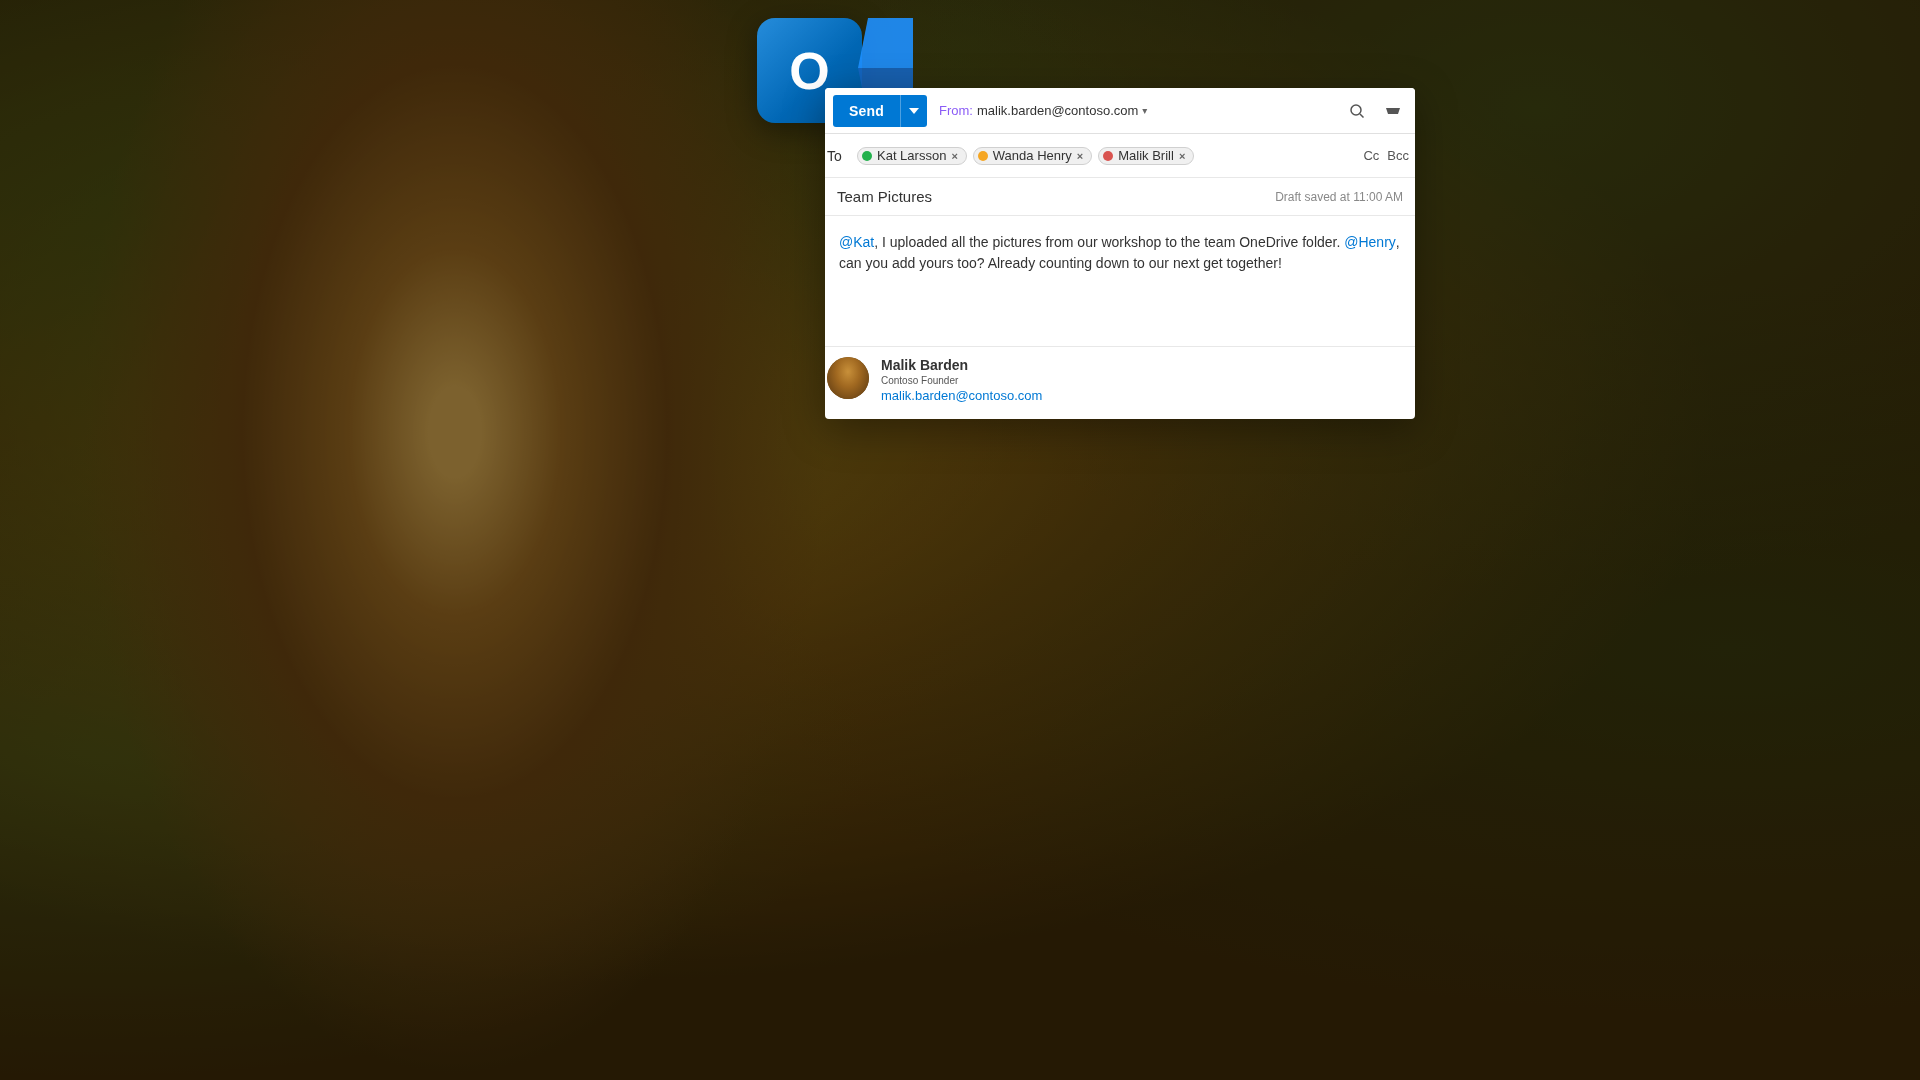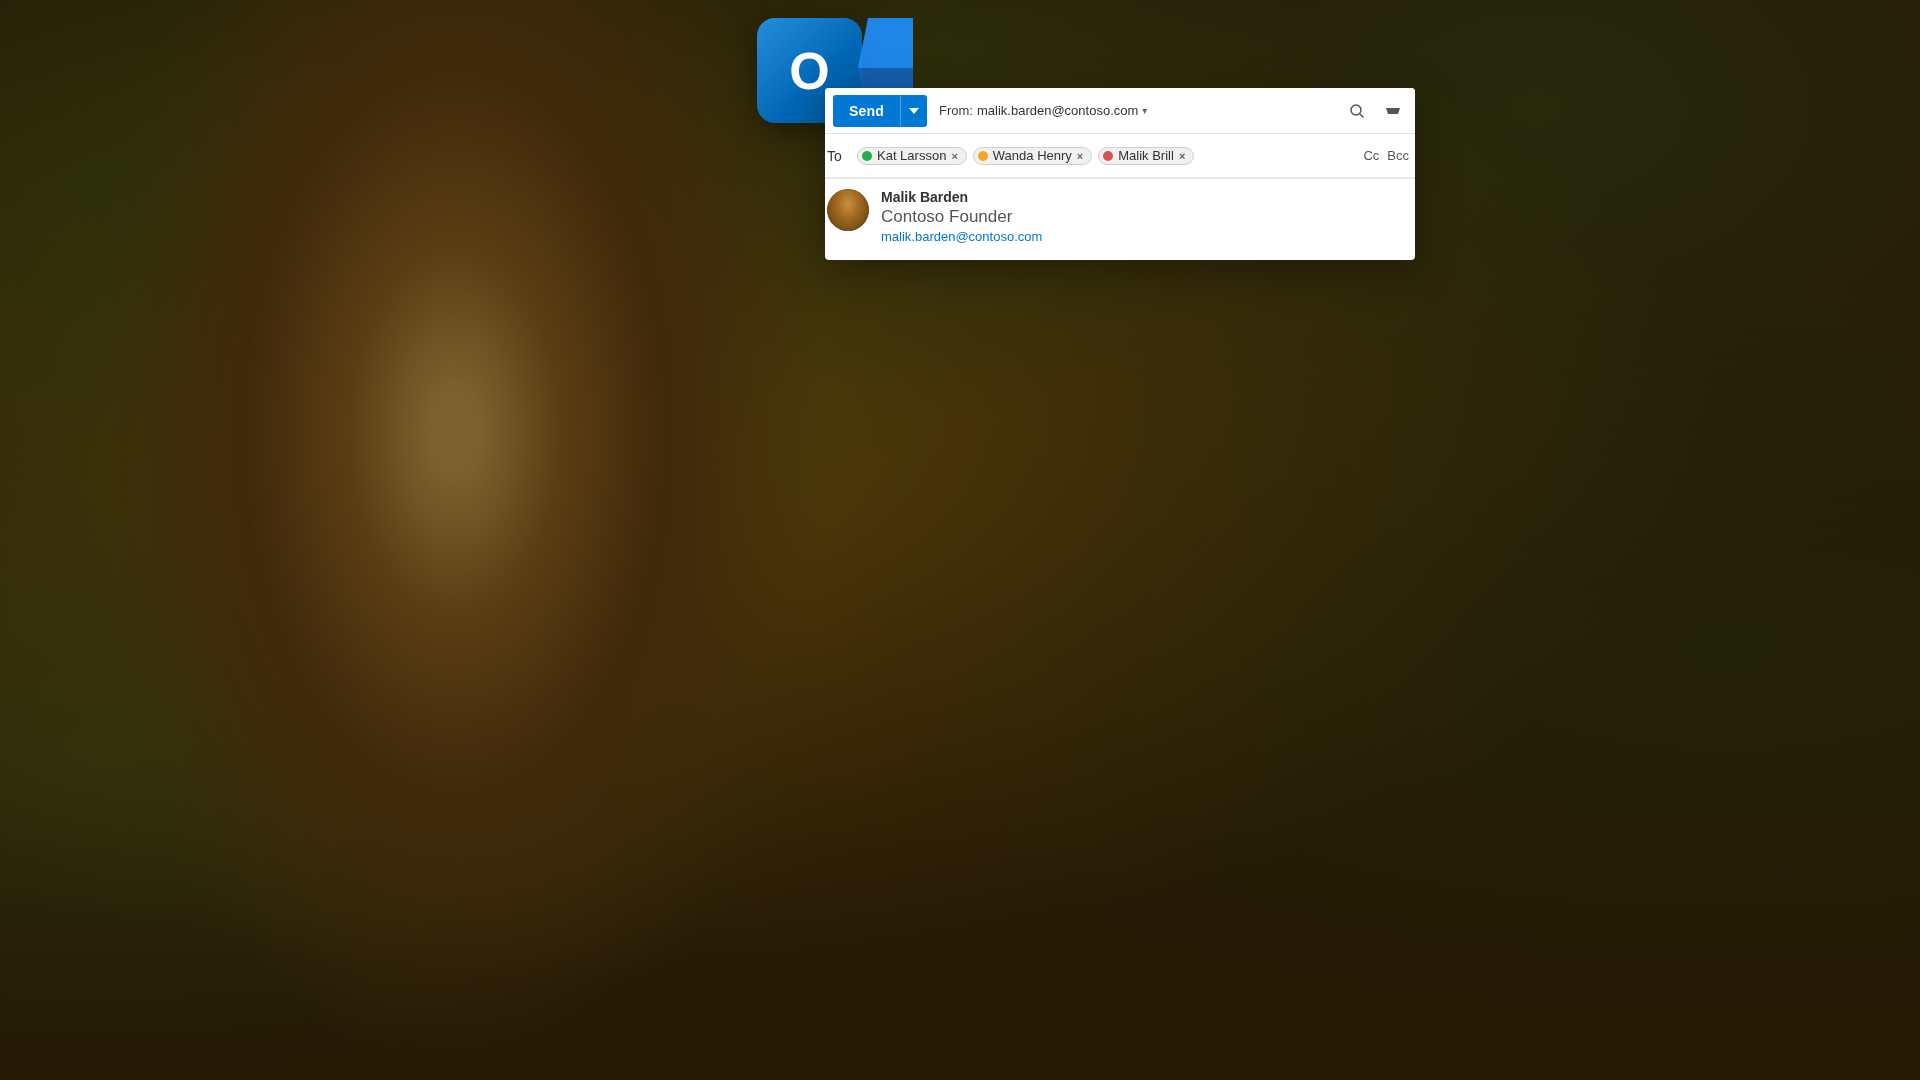--- a/index.html
+++ b/index.html
@@ -148,21 +148,21 @@
     .from-section {
       display: flex;
       align-items: center;
       margin-left: 12px;
       font-size: 13px;
       color: #333;
       flex: 1;
     }
 
     .from-label {
-      color: #404040;
+      color: #8b5cf6;
       margin-right: 4px;
     }
 
     .from-email {
       color: #333;
       font-weight: 400;
     }
 
     .from-chevron {
       margin-left: 4px;
@@ -327,21 +327,21 @@
       gap: 2px;
     }
 
     .sig-name {
       font-size: 14px;
       font-weight: 600;
       color: #333;
     }
 
     .sig-title {
-      font-size: 17px;
+      font-size: 10px;
       color: #555;
     }
 
     .sig-email {
       font-size: 13px;
       color: #0078d4;
       text-decoration: none;
     }
   </style>
 </head>
@@ -416,21 +416,28 @@
         <span class="recipient-x">×</span>
       </div>
 
     </div>
     <div class="cc-bcc-section">
       <span class="cc-btn">Cc</span>
       <span class="bcc-btn">Bcc</span>
     </div>
   </div>
 
-
+  <div class="subject-row">
+    <span class="subject-text">Team Pictures</span>
+    <span class="draft-saved">Draft saved at 11:00 AM</span>
+  </div>
+
+  <div class="compose-body">
+    <span class="mention">@Kat</span><span>, I uploaded all the pictures from our workshop to the team OneDrive folder. </span><span class="mention">@Henry</span><span>, can you add yours too? Already counting down to our next get together!</span>
+  </div>
 
   <div class="signature-area">
     <div class="avatar">
       <div class="avatar-face"></div>
     </div>
     <div class="sig-info">
       <span class="sig-name">Malik Barden</span>
       <span class="sig-title">Contoso Founder</span>
       <a class="sig-email" href="#">malik.barden@contoso.com</a>
     </div>

